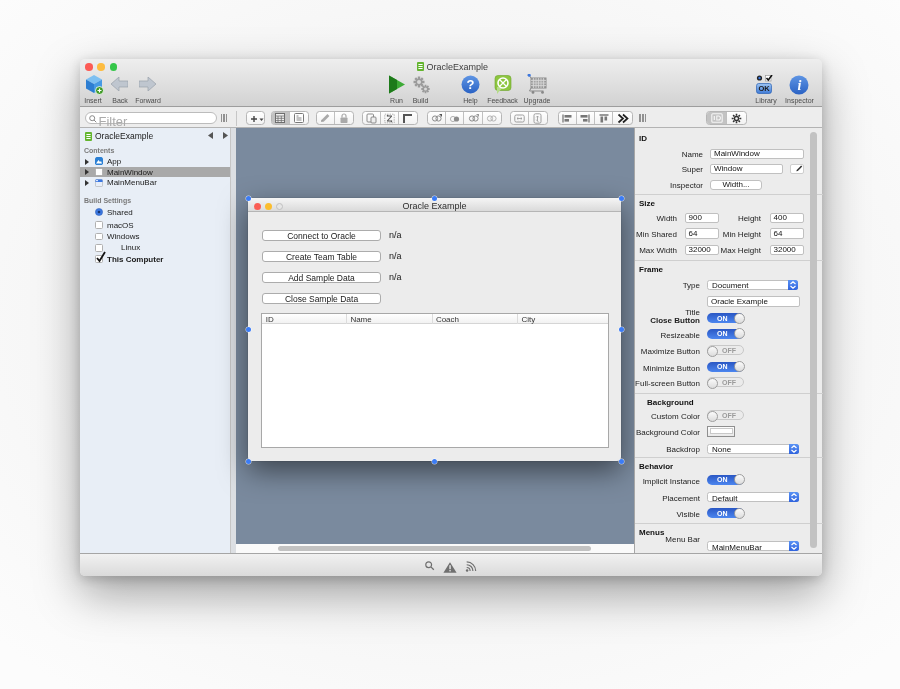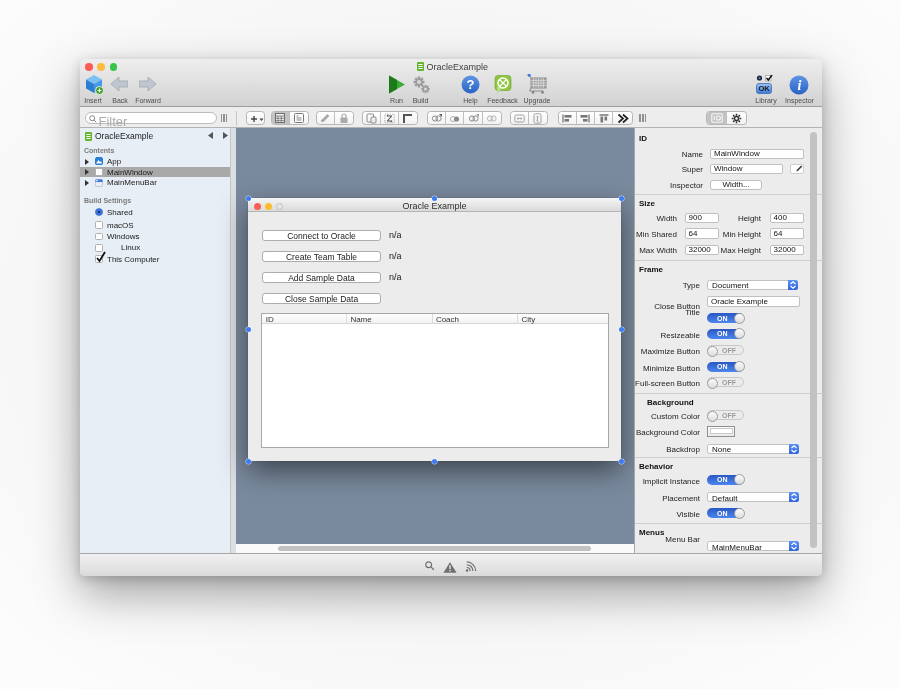--- a/index.html
+++ b/index.html
@@ -386,21 +386,21 @@
     <div class="cbx" style="top:93.2px;"></div>
     <div class="blab" style="top:92.5px;">macOS</div>
     <div class="cbx" style="top:104.6px;"></div>
     <div class="blab" style="top:103.9px;">Windows</div>
     <div class="cbx" style="top:116px;"></div>
     <div class="blab" style="top:115.3px;padding-left:14px;">Linux</div>
     <div class="cbx" style="top:127.4px;"></div>
     <svg class="abs" style="left:14.5px; top:122.8px;" width="11" height="12" viewBox="0 0 11 12">
           <path d="M2 7 L4.5 10 L10 1" fill="none" stroke="#111" stroke-width="1.8"></path>
         </svg>
-    <div class="blab" style="top:126.7px;">This Computer</div>
+    <div class="blab" style="top:126.7px;font-weight:bold;">This Computer</div>
     <div id="sidescroll"></div>
   </div>
 
   <div id="canvas">
     <div id="pwin">
       <div id="ptitle">
         <div class="ptl" style="left:5.5px; background:#fa5d54;"></div>
         <div class="ptl" style="left:17px; background:#fbbd2e;"></div>
         <div class="ptl" style="left:28px; background:#e6e6e6; border:1px solid #c0c0c0; width:7px; height:7px;"></div>
         <div class="abs" style="left:0; top:2.5px; width:373px; text-align:center; font-size:9px; color:#2e2e2e;">Oracle Example</div>
@@ -468,21 +468,21 @@
     <div class="ilab" style="left:-35px; width:100px; top:153px;">Type</div>
     <div class="dd" style="left:72px; top:151.5px; width:91px;">
           <span>Document</span>
           <div class="step"><svg width="8" height="8" viewBox="0 0 8 8" style="margin:1px 0 0 1px;">
               <polyline points="1.5,3 4,0.8 6.5,3" fill="none" stroke="#fff" stroke-width="1.2"></polyline>
               <polyline points="1.5,5 4,7.2 6.5,5" fill="none" stroke="#fff" stroke-width="1.2"></polyline>
             </svg></div>
         </div>
     <div class="ilab" style="left:-35px; width:100px; top:180px;">Title</div>
     <div class="fld" style="left:72px; top:168px; width:93px; height:11px;">Oracle Example</div>
-    <div class="ilab" style="left:-35px; width:100px; top:174px;">Close Button</div>
+    <div class="ilab" style="left:-35px; width:100px; top:188px;font-weight:bold;">Close Button</div>
     <div class="tgl onn" style="left:72px; top:185.4px;">
           <span class="t">ON</span>
           <span class="knob"></span>
         </div>
     <div class="ilab" style="left:-35px; width:100px; top:202.5px;">Resizeable</div>
     <div class="tgl onn" style="left:72px; top:200.8px;">
           <span class="t">ON</span>
           <span class="knob"></span>
         </div>
     <div class="ilab" style="left:-35px; width:100px; top:218.8px;">Maximize Button</div>

